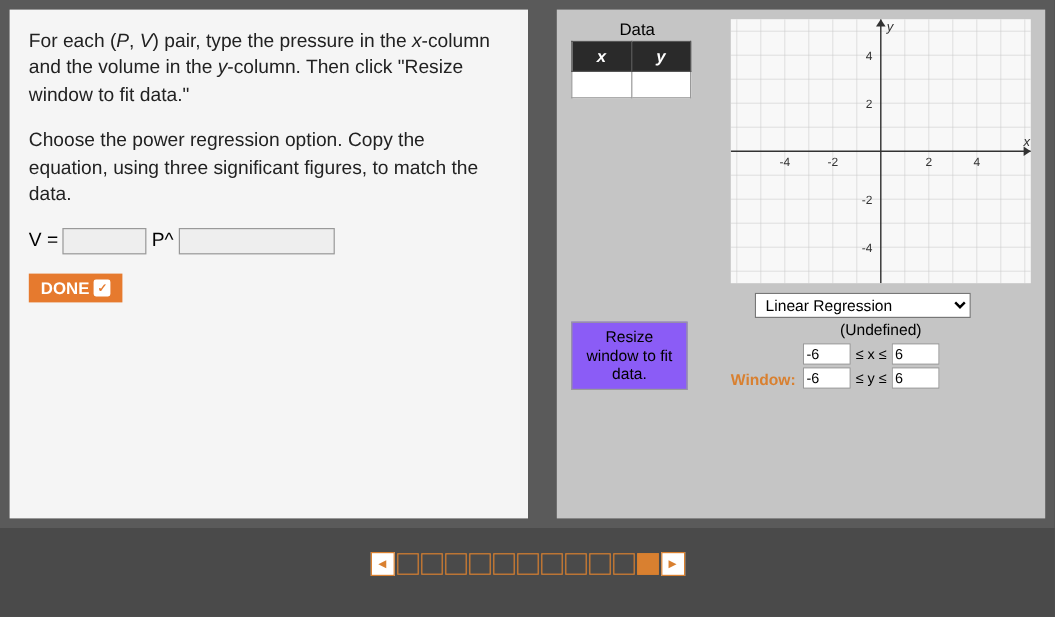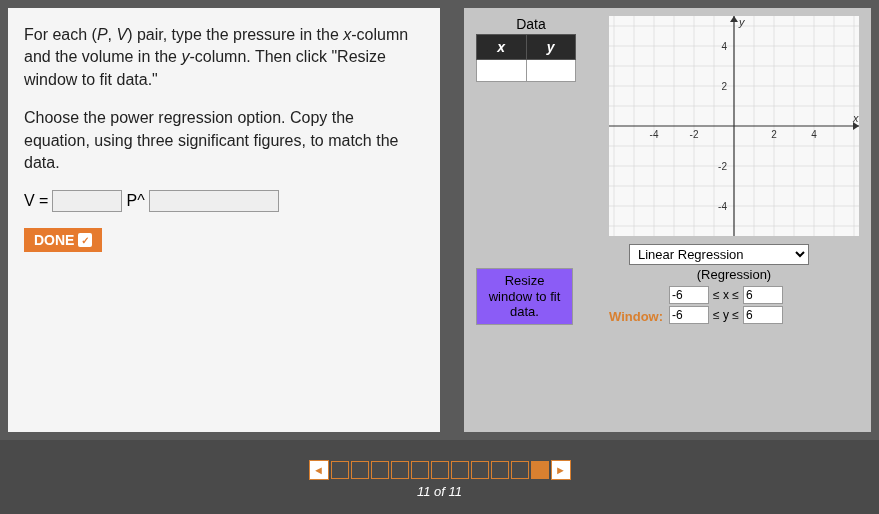--- a/index.html
+++ b/index.html
@@ -117,21 +117,21 @@
             <text x="118" y="154" text-anchor="end">-2</text>
             <text x="118" y="194" text-anchor="end">-4</text>
         </g>
       </svg>
     </div>
 
     <div class="below-graph">
       <select class="regression-select">
         <option>Linear Regression</option>
       </select>
-      <div class="undefined-label">(Regression)</div>
+      <div class="undefined-label">(Undefined)</div>
       <div class="window-section">
         <span class="window-label">Window:</span>
         <div class="window-grid">
           <input class="window-input" value="-6" style="">
           <span>≤ x ≤</span>
           <input class="window-input" value="6" style="">
           <input class="window-input" value="-6" style="">
           <span>≤ y ≤</span>
           <input class="window-input" value="6" style="">
         </div>
@@ -151,14 +151,13 @@
     <div class="nav-box"></div>
     <div class="nav-box"></div>
     <div class="nav-box"></div>
     <div class="nav-box"></div>
     <div class="nav-box"></div>
     <div class="nav-box"></div>
     <div class="nav-box"></div>
     <div class="nav-box current"></div>
     <div class="nav-btn">►</div>
   </div>
-  <div class="nav-counter">11 of 11</div>
 </div>
 
 </body></html>

